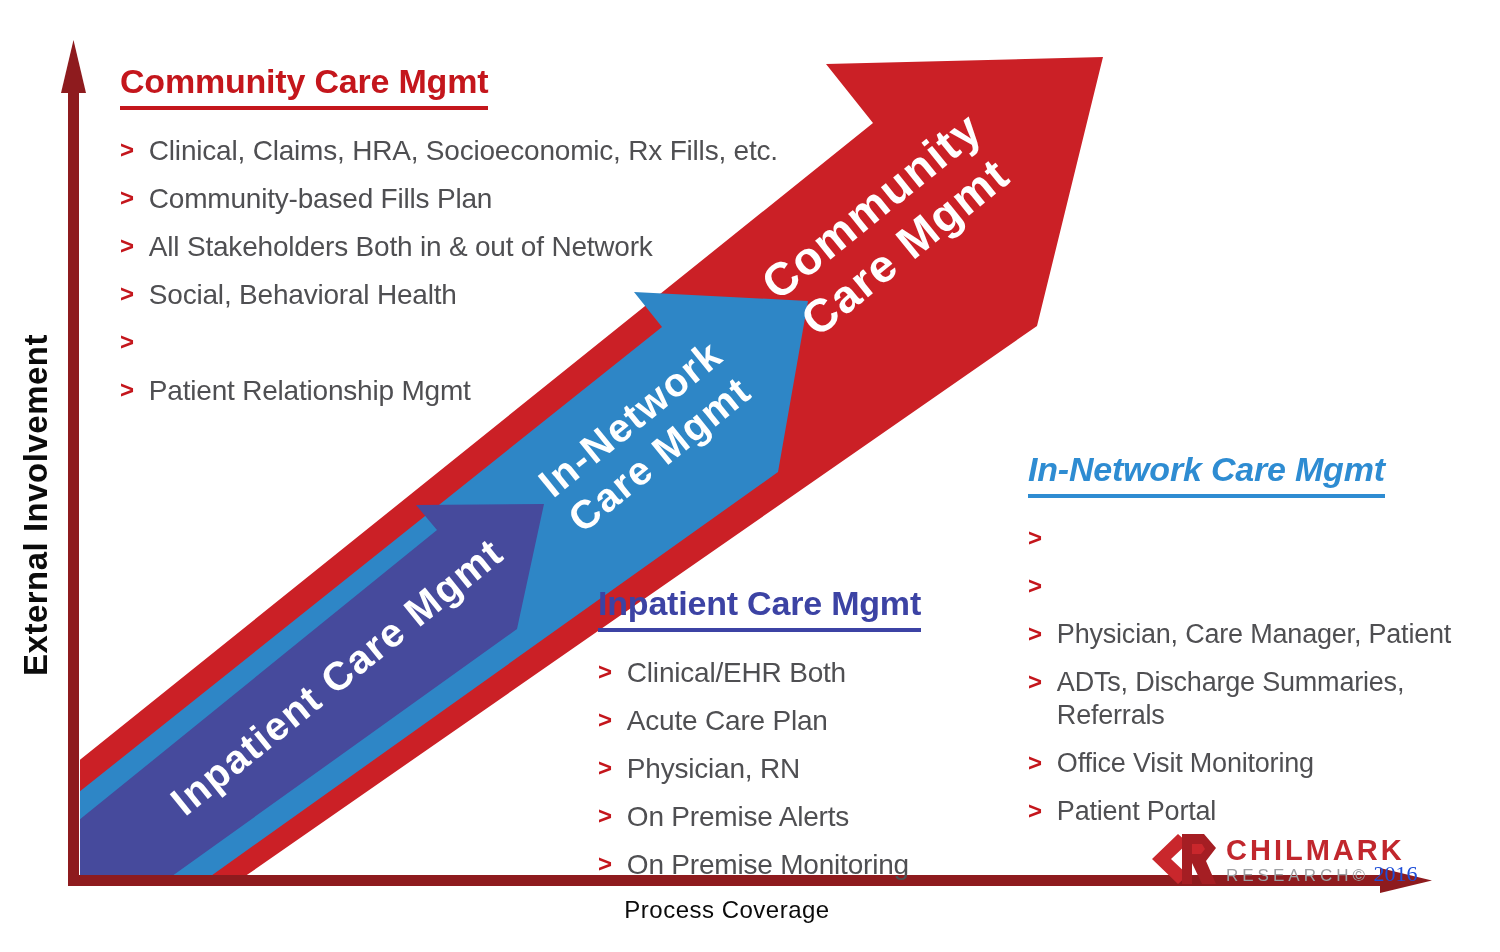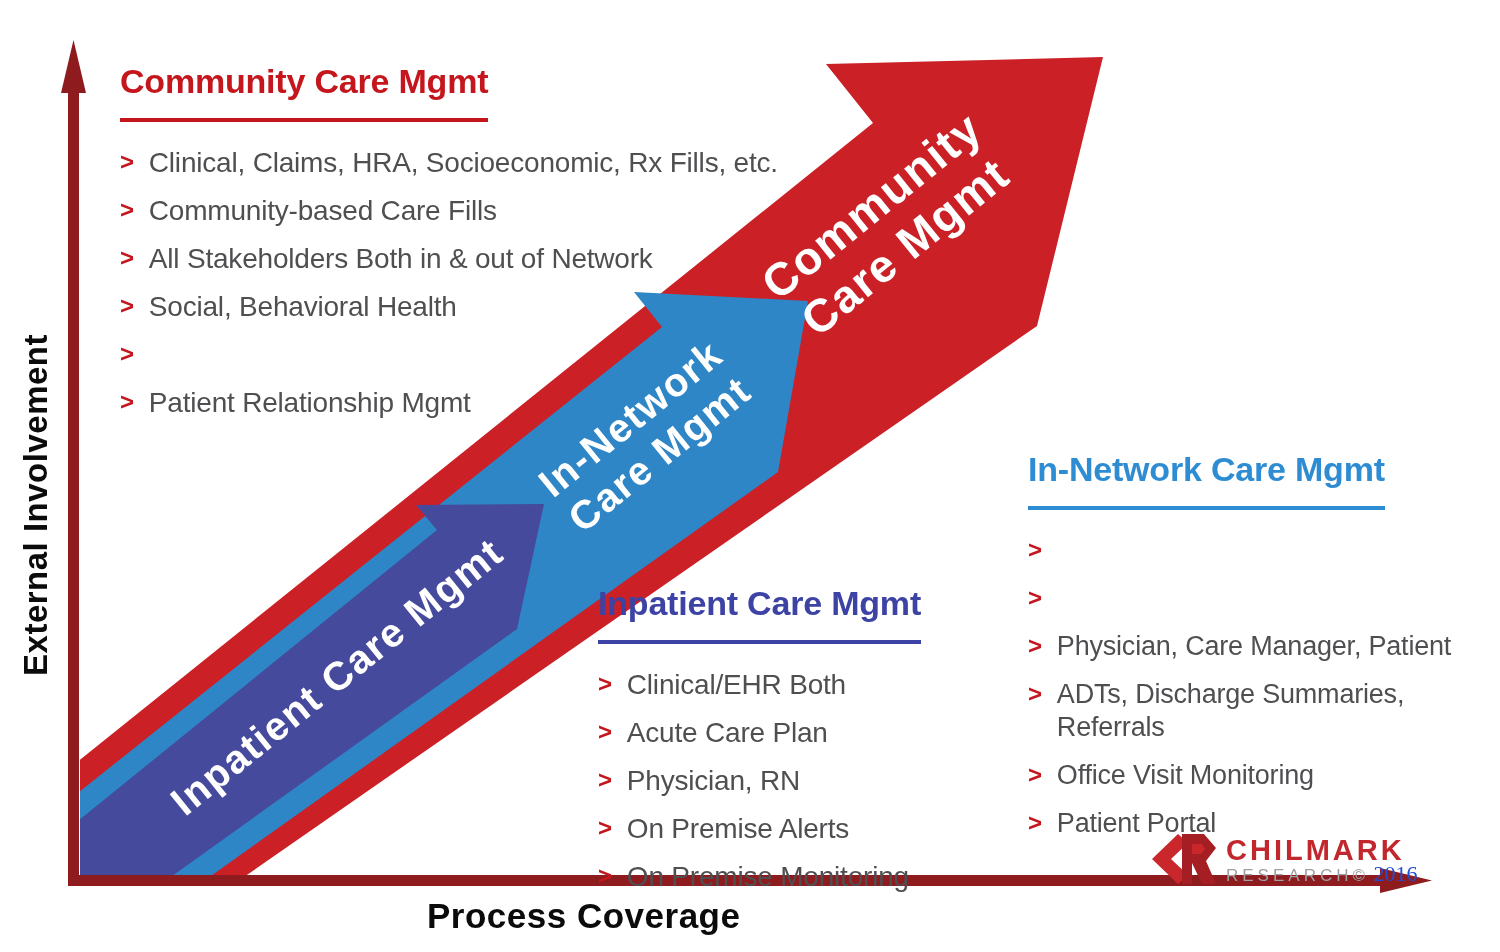--- a/index.html
+++ b/index.html
@@ -5,36 +5,36 @@
   * { margin:0; padding:0; box-sizing:border-box; }
   html,body { width:1500px; height:952px; background:#ffffff; overflow:hidden;
               font-family:"Liberation Sans", sans-serif; }
   #stage { position:relative; width:1500px; height:952px; background:#fff; }
 
   svg#diagram { position:absolute; left:0; top:0; }
   .arrow-label { fill:#ffffff; font-weight:bold; letter-spacing:1.5px; text-anchor:middle; }
 
   .panel { position:absolute; }
   .panel h2 { display:inline-block; font-weight:bold; font-size:34px; letter-spacing:-0.2px;
-              padding-bottom:17px; border-bottom:4px solid; margin-bottom:24px; white-space:nowrap; }
+              padding-bottom:5px; border-bottom:4px solid; margin-bottom:24px; white-space:nowrap; }
   .panel.community h2 { color:#C4161C; border-color:#C4161C; }
   .panel.inpatient h2 { color:#3C43A4; border-color:#3C43A4; }
-  .panel.innetwork h2 { color:#2E8CD2; border-color:#2E8CD2; }
+  .panel.innetwork h2 { color:#2E8CD2; border-color:#2E8CD2;font-style:italic; }
 
   ul.bullets { list-style:none; }
   ul.bullets li { display:flex; align-items:flex-start; font-size:28px; line-height:33px;
                   color:#4F4F52; margin-bottom:15px; letter-spacing:-0.2px; }
   .panel.innetwork ul.bullets li { font-size:27px; }
   .chev { color:#C4161C; font-weight:800; font-size:24px; line-height:33px;
           margin-right:15px; flex:0 0 auto; transform:translateY(-1px); }
 
   #y-axis-label { position:absolute; left:36px; top:505px; transform:translate(-50%,-50%) rotate(-90deg);
                   font-size:33px; font-weight:bold; color:#0b0b0b; white-space:nowrap; letter-spacing:0.5px; }
-  #x-axis-label { position:absolute; left:427px; top:896px; width:600px; text-align:left;
-                  font-size:35px; font-weight:bold; color:#0b0b0b; letter-spacing:0.5px; }
+  #x-axis-label { position:absolute; left:427px; top:896px; width:600px; text-align:center;
+                  font-size:24px; font-weight:normal; color:#0b0b0b; letter-spacing:0.5px; }
 
   #logo { position:absolute; left:1152px; top:832px; display:flex; align-items:center; }
   #logo .mark { width:64px; height:58px; margin-right:10px; }
   #logo .words { display:flex; flex-direction:column; }
   #logo .brand { color:#C1272D; font-size:29px; font-weight:bold; letter-spacing:3px; line-height:28px; }
   #logo .subrow { line-height:20px; white-space:nowrap; }
   #logo .research { color:#9D9FA2; font-size:17px; letter-spacing:4px; }
   #logo .year { color:#1d4ed8; font-size:22px; font-family:"Liberation Serif", serif; }
 </style>
 </head>
@@ -78,21 +78,21 @@
 
   <div class="panel community" style="left:120px; top:62px; width:760px;">
     <h2>Community Care Mgmt</h2>
     <ul class="bullets">
       <li>
           <span class="chev">&gt;</span>
           <span>Clinical, Claims, HRA, Socioeconomic, Rx Fills, etc.</span>
         </li>
       <li>
           <span class="chev">&gt;</span>
-          <span>Community-based Care Fills</span>
+          <span>Community-based Fills Plan</span>
         </li>
       <li>
           <span class="chev">&gt;</span>
           <span>All Stakeholders Both in &amp; out of Network</span>
         </li>
       <li>
           <span class="chev">&gt;</span>
           <span>Social, Behavioral Health</span>
         </li>
       <li>

